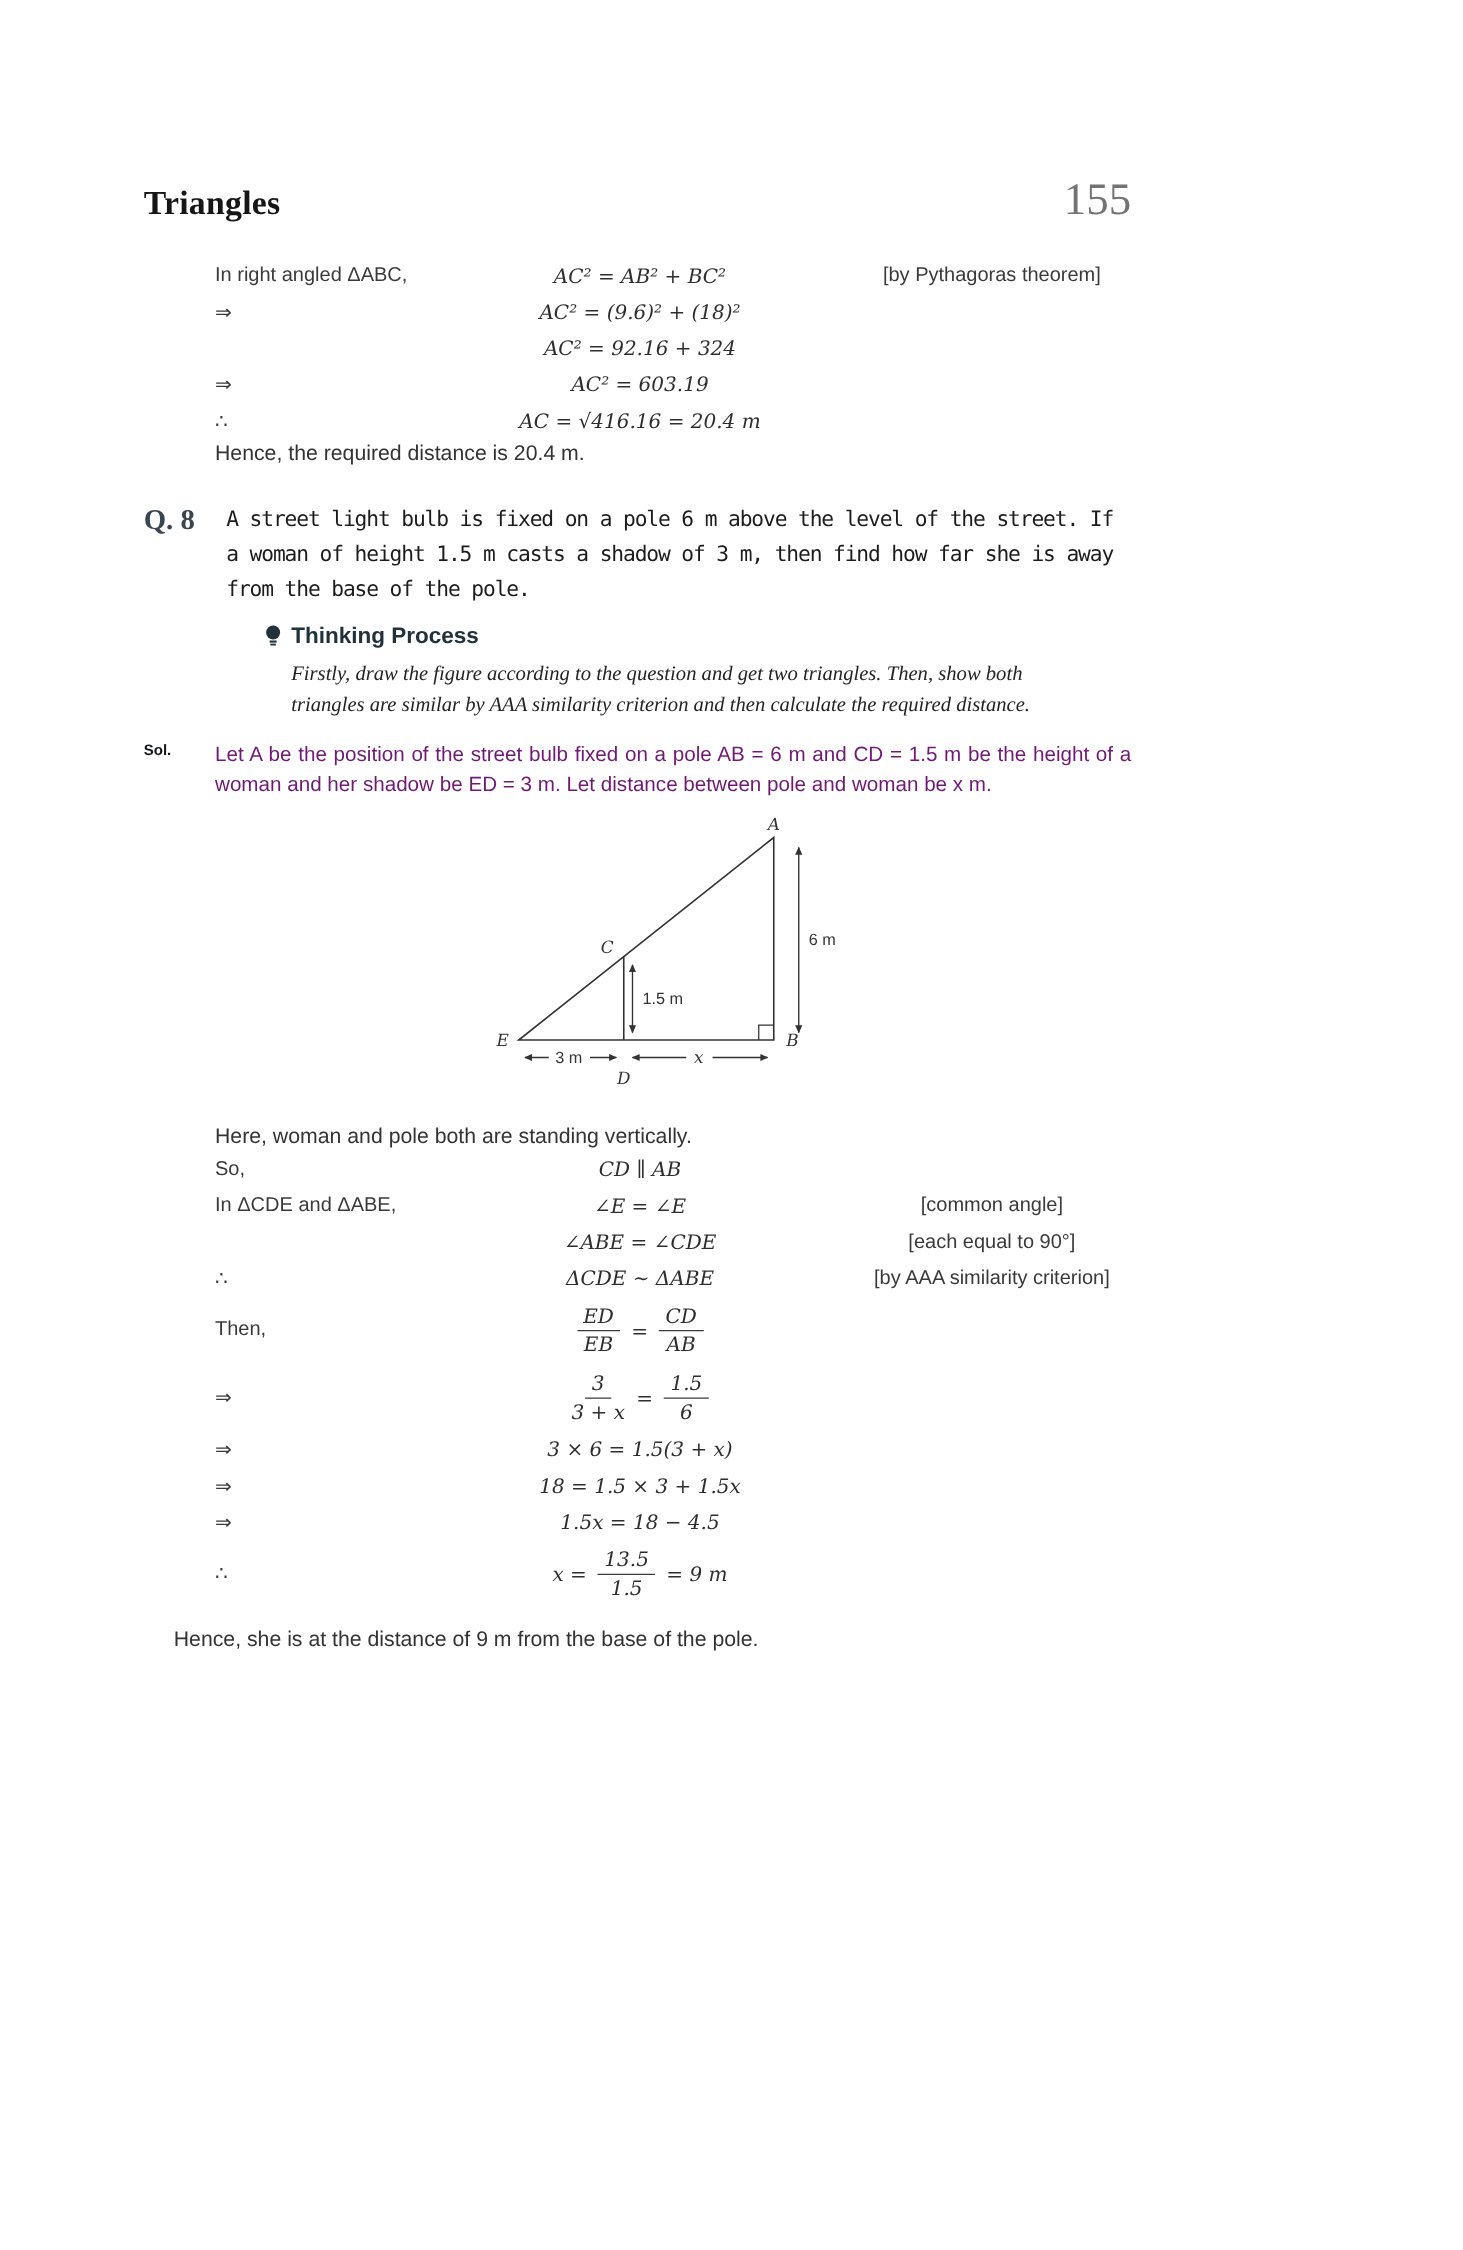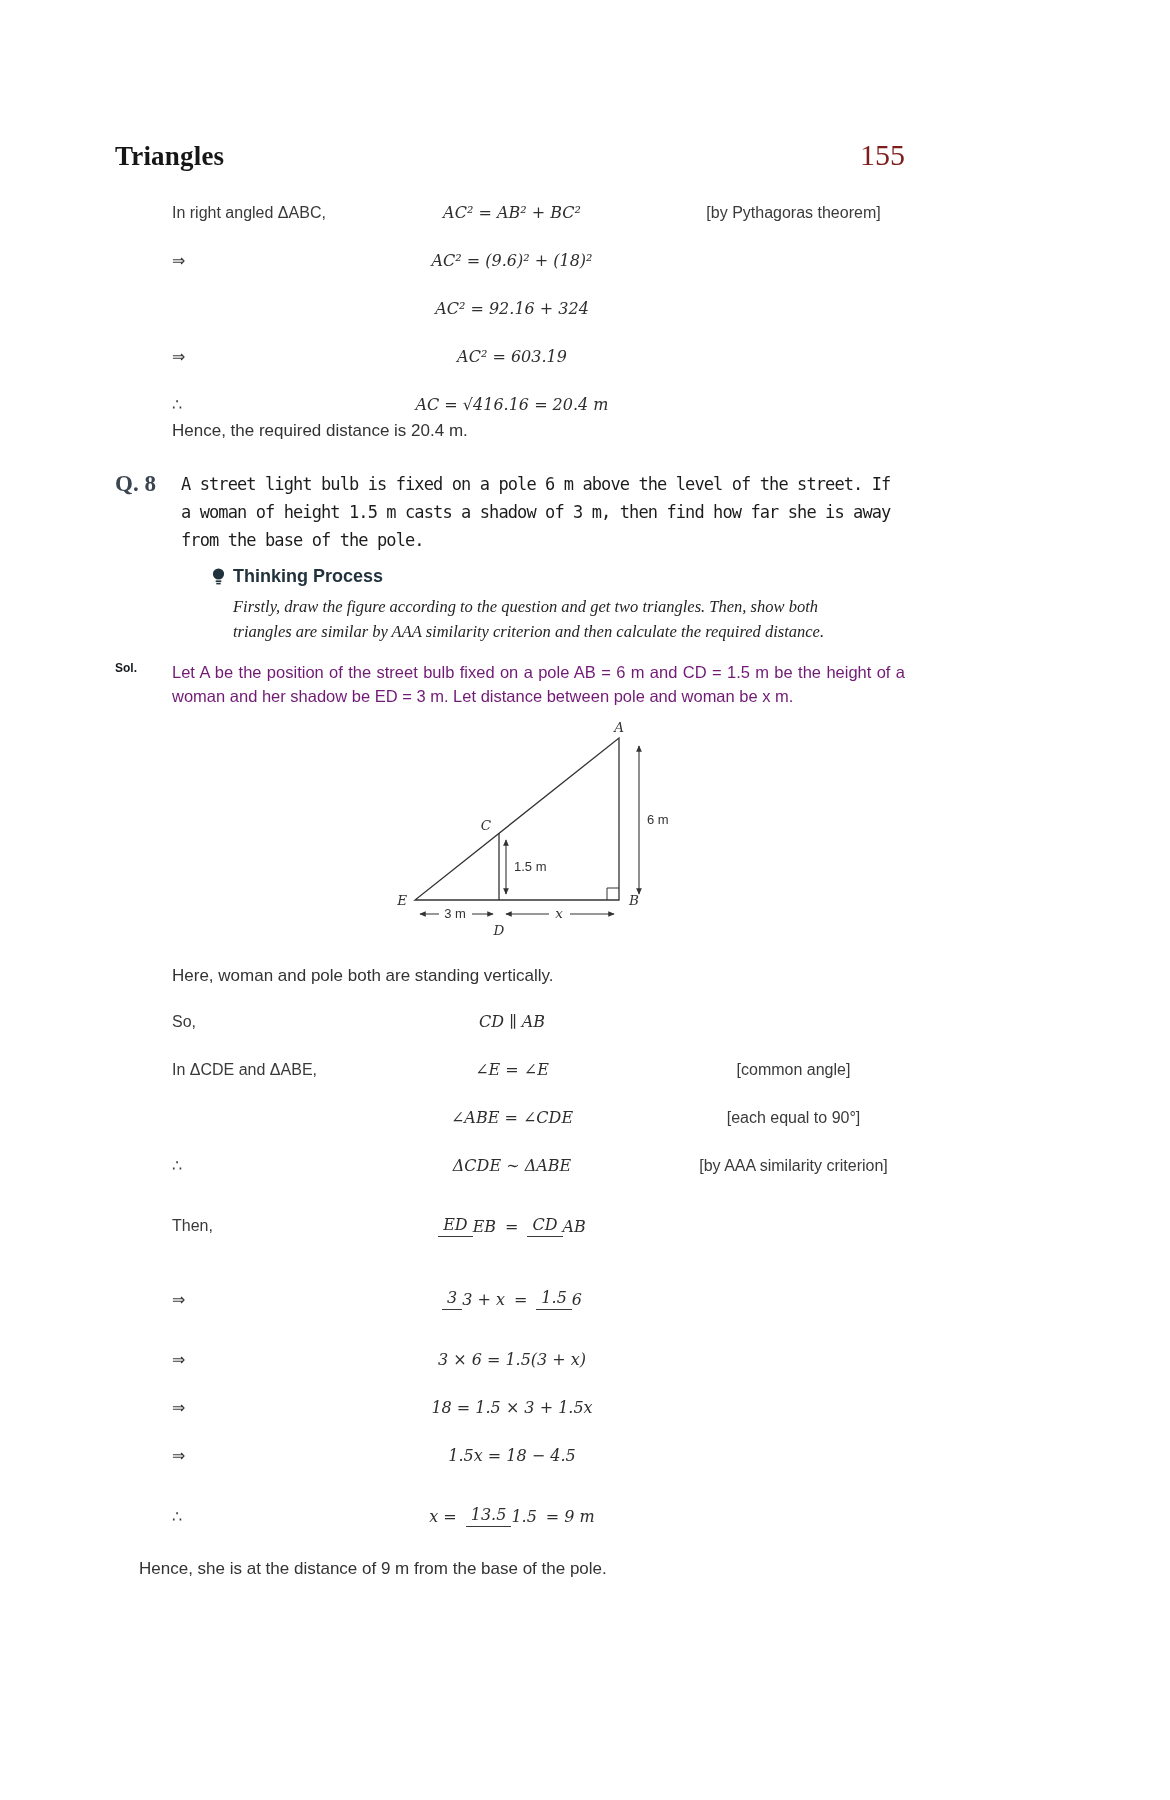--- a/index.html
+++ b/index.html
@@ -6,31 +6,31 @@
   html,body { background:#ffffff; }
   body {
     width:1170px; height:1800px; position:relative; overflow:hidden;
     font-family:"Liberation Sans", sans-serif; color:#3a3a3a;
   }
   .page { padding:138px 265px 0 115px; }
 
   
   .hdr { display:flex; justify-content:space-between; align-items:baseline; margin-bottom:26px; }
   .hdr .title { font-family:"Liberation Serif", serif; font-weight:700; font-size:27px; color:#161616; letter-spacing:0.2px; }
-  .hdr .pageno { font-family:"Liberation Serif", serif; font-size:30px; font-weight:400; color:#7f1d1d; }
-
-  
-  .eqrow { display:grid; grid-template-columns:170px 340px 1fr; align-items:center; min-height:29px; margin-left:57px; font-size:16px;margin-top:19px; }
+  .hdr .pageno { font-family:"Liberation Serif", serif; font-size:36px; font-weight:400; color:#737373; }
+
+  
+  .eqrow { display:grid; grid-template-columns:170px 340px 1fr; align-items:center; min-height:29px; margin-left:57px; font-size:16px; }
   .eqrow .l { color:#3a3a3a; }
   .eqrow .c { text-align:center; font-family:"DejaVu Serif", serif; font-style:italic; color:#2e2e2e; }
   .eqrow .c.fx { display:flex; justify-content:center; align-items:center; gap:9px; }
   .eqrow .r { text-align:center; color:#3a3a3a; }
   .eqrow.tall { min-height:54px; }
 
-  .frac { display:inline-flex; flex-direction:row; align-items:center; font-family:"DejaVu Serif", serif; font-style:italic; line-height:1.25; }
+  .frac { display:inline-flex; flex-direction:column; align-items:center; font-family:"DejaVu Serif", serif; font-style:italic; line-height:1.25; }
   .frac .n { padding:0 5px 1px; border-bottom:1.4px solid #3a3a3a; }
   .frac .d { padding-top:1px; }
 
   .bodyline { margin-left:57px; font-size:17px; line-height:24px; color:#333; }
 
   
   .qblock { display:flex; margin-top:27px; }
   .qlabel { flex:none; width:66px; font-family:"Liberation Serif", serif; font-weight:700; font-size:23px; line-height:28px; color:#3b4550; }
   .qtext { flex:1; font-family:"DejaVu Sans Mono", monospace; font-size:17px; line-height:28px; letter-spacing:-0.9px; color:#1c1c1c; }
 

